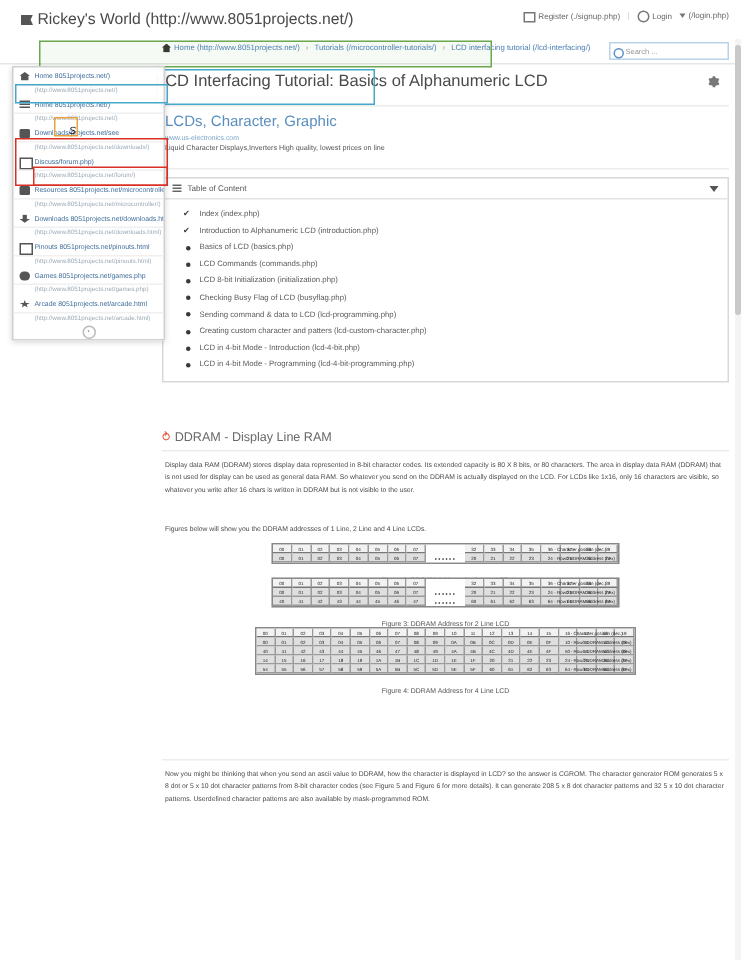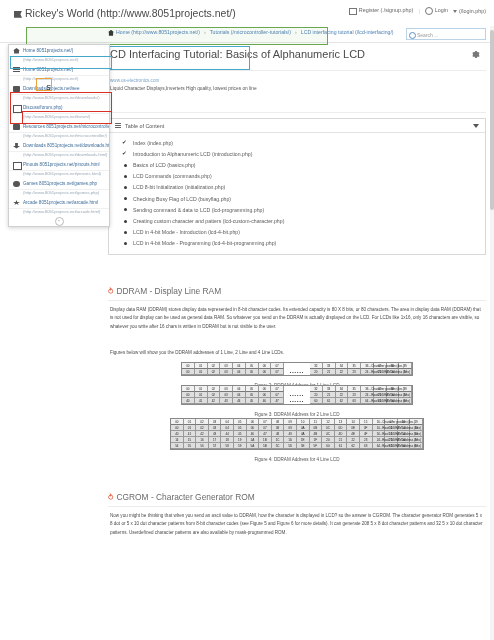--- a/index.html
+++ b/index.html
@@ -285,20 +285,21 @@
   <div class="page-title">LCD Interfacing Tutorial: Basics of Alphanumeric LCD</div>
   <div class="hl-blue"></div>
   <div class="gear-btn">
     <svg width="9" height="9" viewBox="0 0 20 20">
         <path fill="#777" d="M10 6.5a3.5 3.5 0 100 7 3.5 3.5 0 000-7zm0 5.2a1.7 1.7 0 110-3.4 1.7 1.7 0 010 3.4zM17.6 10c0-.5-.1-1-.2-1.4l1.6-1.2-1.6-2.8-1.9.7c-.7-.6-1.5-1-2.3-1.3L12.8 2H9.2l-.4 2c-.9.3-1.7.7-2.3 1.3l-1.9-.7L2.9 7.4l1.6 1.2c-.1.5-.2 1-.2 1.4s.1 1 .2 1.4l-1.6 1.2 1.8 2.8 1.9-.7c.7.6 1.5 1 2.3 1.3l.4 2h3.6l.4-2c.9-.3 1.7-.7 2.3-1.3l1.9.7 1.6-2.8-1.6-1.2c.1-.4.1-.9.1-1.4z"></path>
       </svg>
   </div>
   <div class="title-rule"></div>
 
   <div class="ad">
+    <div class="ad-title">LCDs, Character, Graphic</div>
     <div class="ad-url">www.us-electronics.com</div>
     <div class="ad-desc">Liquid Character Displays,Inverters High quality, lowest prices on line</div>
   </div>
   <div class="ad-rule"></div>
 
   <div class="toc">
     <div class="toc-head">
       <span class="grid-ico"></span>
       <span>Table of Content</span>
       <span class="chev"></span>
@@ -562,23 +563,20 @@
           <div>- Character position (dec.)</div>
           <div>- Row0 DDRAM address (hex)</div>
           <div>- Row1 DDRAM address (hex)</div>
           <div>- Row2 DDRAM address (hex)</div>
           <div>- Row3 DDRAM address (hex)</div>
         </div>
     </div>
     <div class="fig-cap">Figure 4: DDRAM Address for 4 Line LCD</div>
   </div>
 
-  <div class="sec-h" style="left:108px; top:492px;">
-    <span class="ico">⥁</span><span>CGROM - Character Generator ROM</span>
-  </div>
   <div class="sec-rule" style="left:108px; top:506px; width:378px;"></div>
   <div class="body-p" style="left:110px; top:512px;">Now you might be thinking that when you send an ascii value to DDRAM, how the character is displayed in LCD? so the answer is CGROM. The character generator ROM generates 5 x 8 dot or 5 x 10 dot character patterns from 8-bit character codes (see Figure 5 and Figure 6 for more details). It can generate 208 5 x 8 dot character patterns and 32 5 x 10 dot character patterns. Userdefined character patterns are also available by mask-programmed ROM.</div>
 
   <div class="ovl" id="ovl-list">
       <div class="ovl-row"><span class="oi home"></span><span>Home 8051projects.net/)</span></div>
       <div class="ovl-sub">(http://www.8051projects.net/)</div>
       <div class="ovl-row"><span class="oi grid"></span><span>Home 8051projects.net/)</span></div>
       <div class="ovl-sub">(http://www.8051projects.net/)</div>
       <div class="ovl-row"><span class="oi cam"></span><span>Downloads/projects.net/see</span></div>
       <div class="ovl-sub">(http://www.8051projects.net/downloads/)</div>

